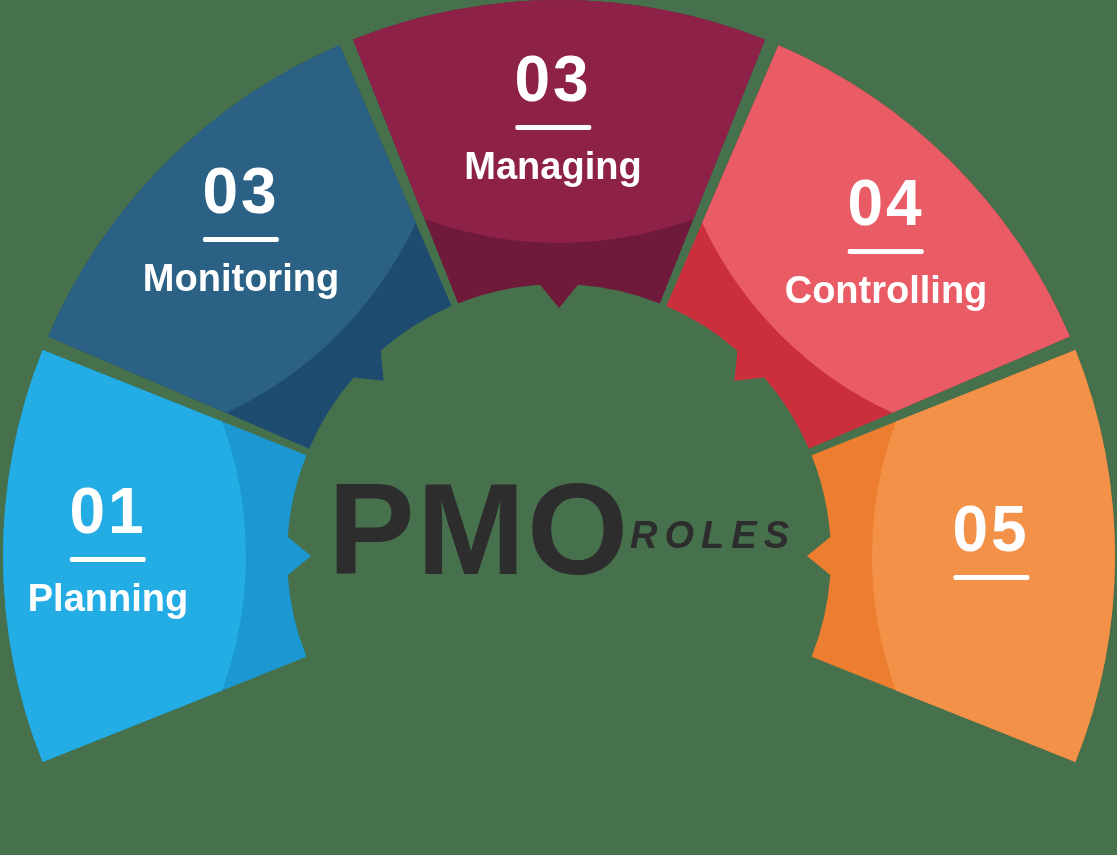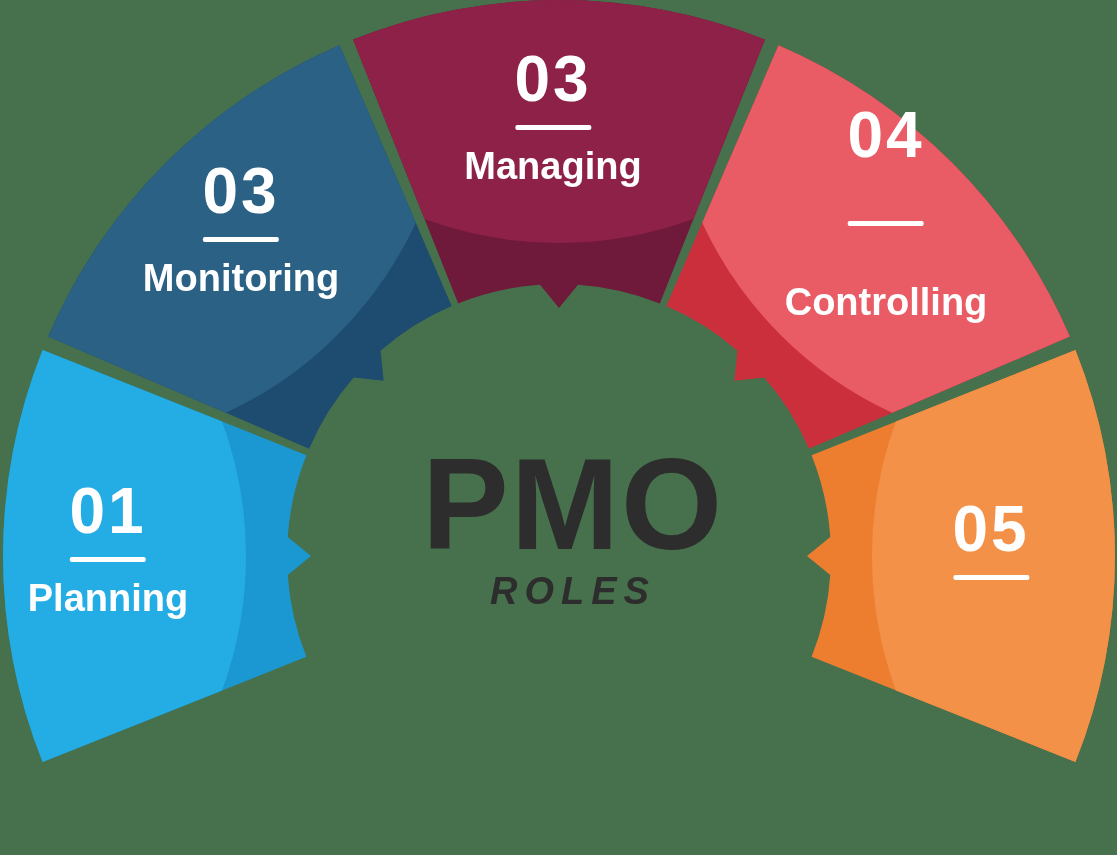--- a/index.html
+++ b/index.html
@@ -46,47 +46,46 @@
     font-weight: 700;
     line-height: 1;
   }
 
   .center-text {
     position: absolute;
     left: 562px;
     top: 529px;
     transform: translate(-50%, -50%);
     display: flex;
-    flex-direction: column;
+    flex-direction: row;
     align-items: center;
     color: #2D2D2D;
     white-space: nowrap;
     pointer-events: none;
-    margin-left: 11px;
   }
   .center-main {
     font-size: 130px;
     font-weight: 800;
     letter-spacing: 2px;
     line-height: 0.85;
   }
   .center-sub {
     margin-top: 12px;
     font-size: 38px;
     font-weight: 700;
     letter-spacing: 7px;
     line-height: 1;
     font-style: italic;
   }
 
   
   .pos-1 { left: 108px; top: 548px; text-align: right; }
   .pos-2 { left: 241px; top: 228px; }
   .pos-3 { left: 553px; top: 116px; }
-  .pos-4 { left: 886px; top: 212px; gap: 40px; }
+  .pos-4 { left: 886px; top: 240px; }
   .pos-5 { left: 991px; top: 547px; align-items: center; }
 </style>
 </head>
 <body>
 
 <div class="stage">
 
   <svg width="1117" height="855" viewBox="0 0 1117 855">
     <rect x="0" y="0" width="1117" height="855" fill="#47714D"></rect>
 

